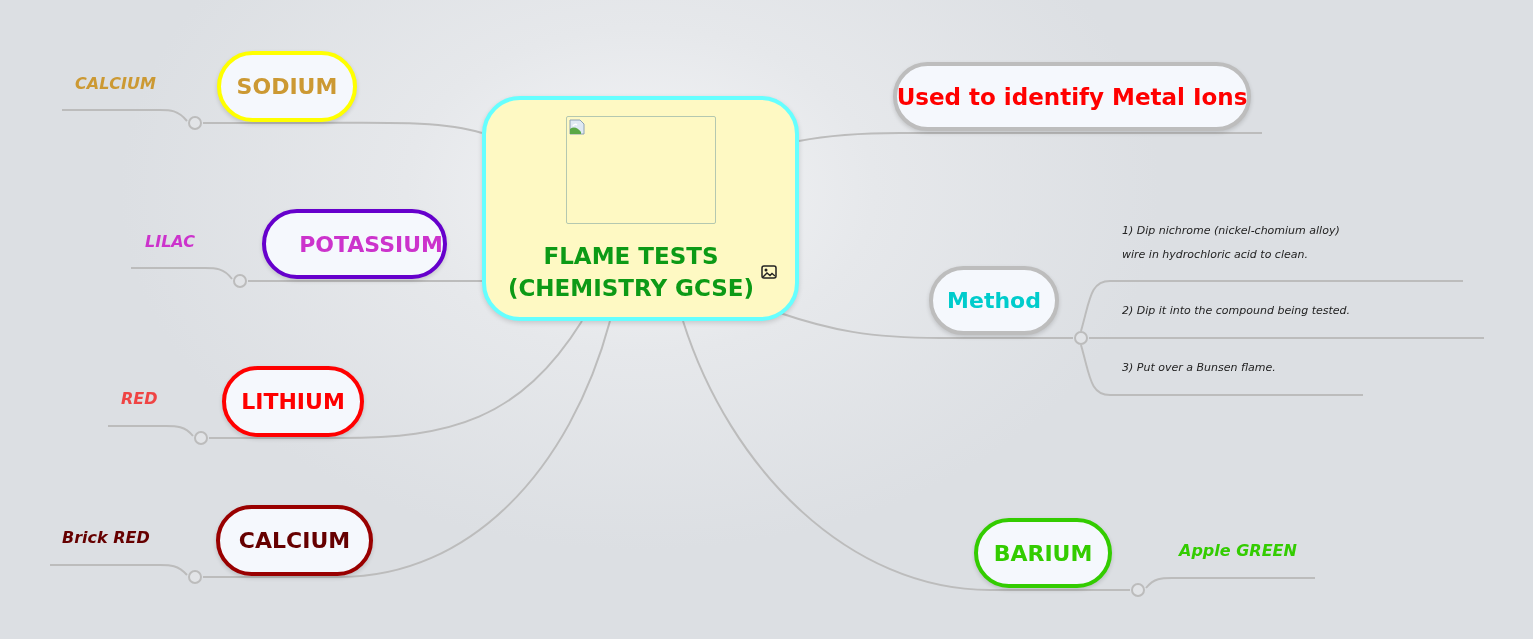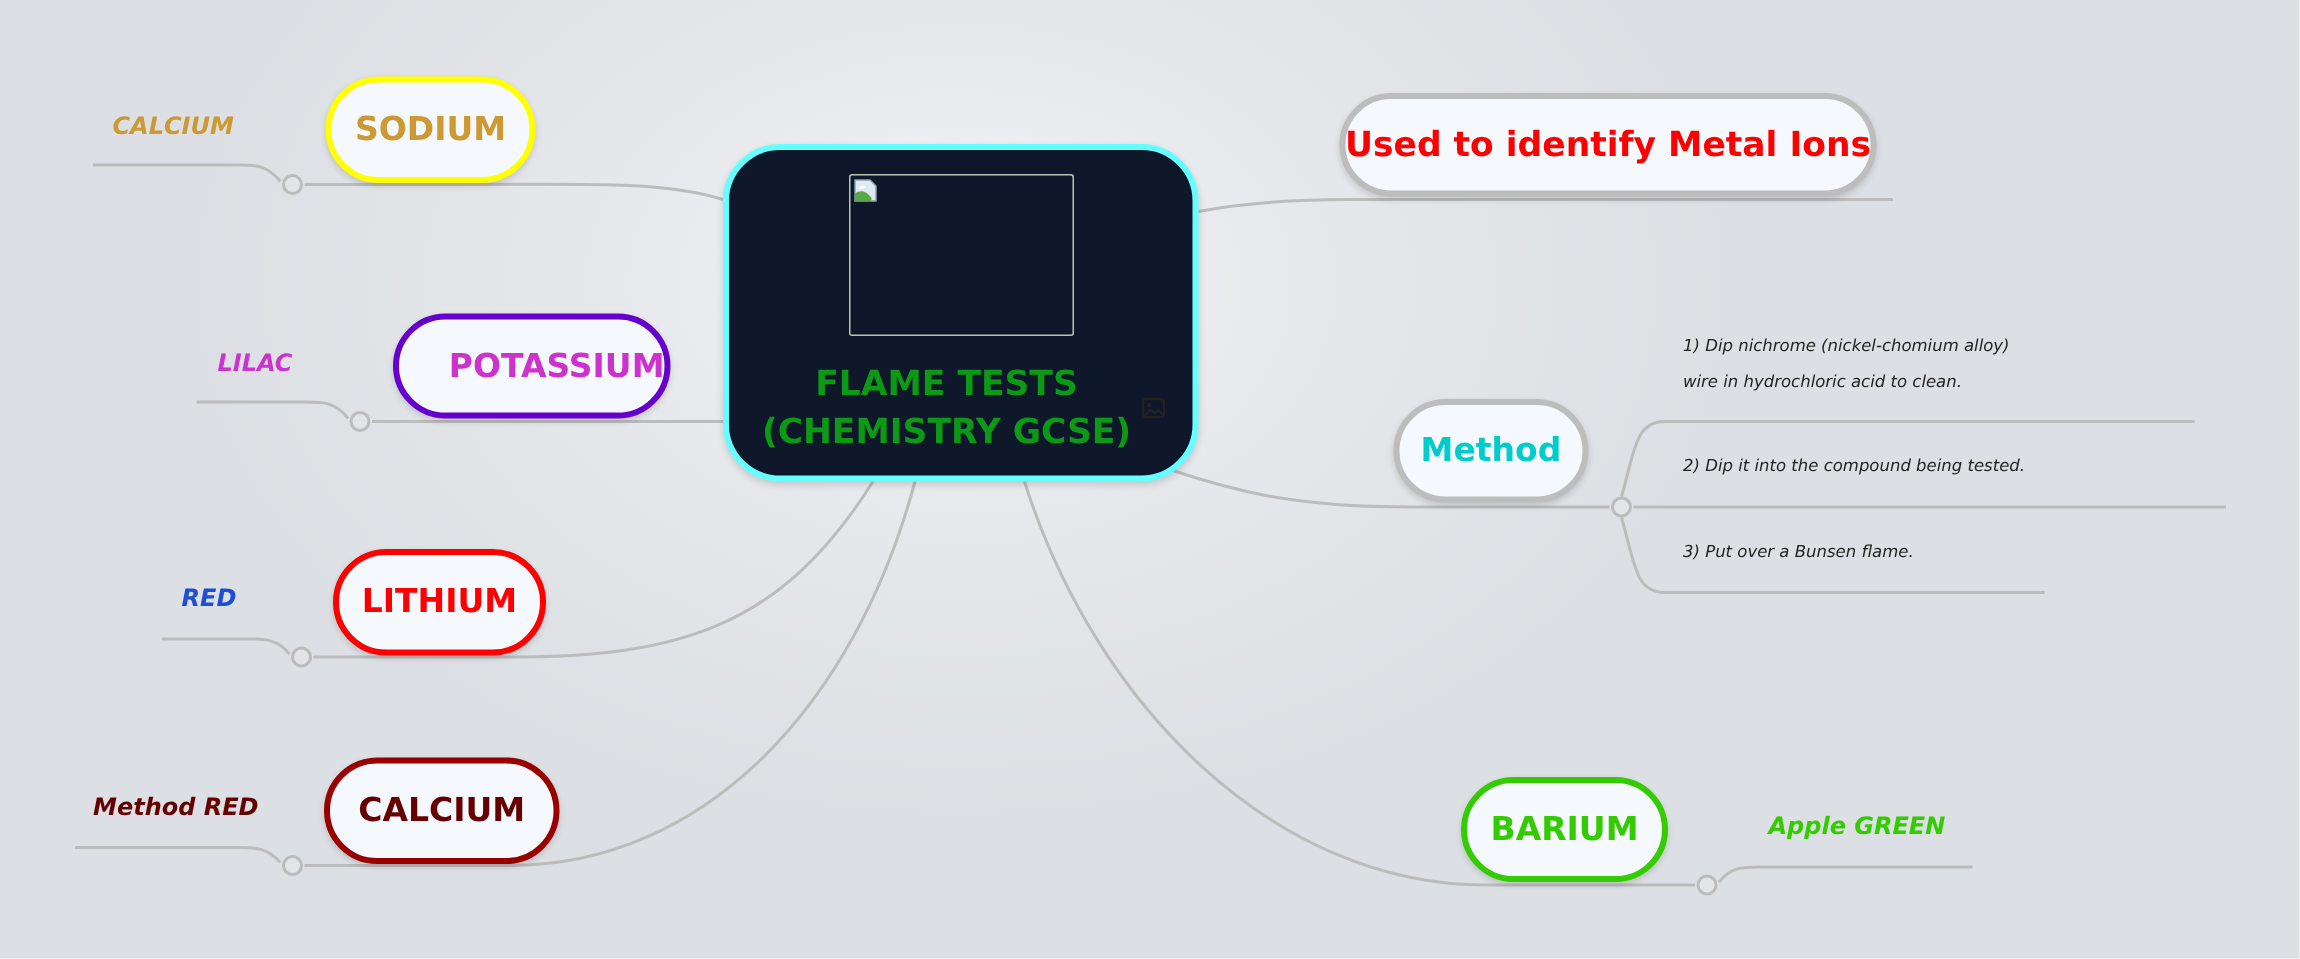--- a/index.html
+++ b/index.html
@@ -16,21 +16,21 @@
     font-weight: bold; font-size: 22px; white-space: nowrap;
   }
   .label {
     position: absolute; font-style: italic; font-weight: bold; font-size: 16px; white-space: nowrap;
   }
   .step {
     position: absolute; font-style: italic; font-size: 11px; color: #222; line-height: 24px; white-space: nowrap;
   }
   .root {
     position: absolute; left: 482px; top: 96px; width: 317px; height: 225px; box-sizing: border-box;
-    background: #0f172a; border: 4px solid #66ffff; border-radius: 38px;
+    background: #fef9c3; border: 4px solid #66ffff; border-radius: 38px;
     box-shadow: 0 2px 5px rgba(0,0,0,0.15);
   }
   .root .img-frame {
     position: absolute; left: 80px; top: 16px; width: 150px; height: 108px; box-sizing: border-box;
     border: 1px solid #b4c8b0; border-radius: 2px;
   }
   .root .broken-img { position: absolute; left: 2px; top: 2px; width: 16px; height: 16px; }
   .root .title {
     position: absolute; left: 0; width: 290px; top: 140px; text-align: center;
     font-weight: bold; font-size: 23px; line-height: 32px; color: #0c9a16;
@@ -100,26 +100,26 @@
 <div class="label" style="left:75px;top:74px;color:#cc9933;">CALCIUM</div>
 
 <div class="node" style="left:262px;top:209px;width:185px;height:70px;border-color:#6600cc;color:#cc33cc;justify-content:flex-end;">
   <span>POTASSIUM</span>
 </div>
 <div class="label" style="left:145px;top:232px;color:#cc33cc;">LILAC</div>
 
 <div class="node" style="left:222px;top:366px;width:142px;height:71px;border-color:#ff0000;color:#ff0000;">
   <span>LITHIUM</span>
 </div>
-<div class="label" style="left:121px;top:389px;color:#1d4ed8;">RED</div>
+<div class="label" style="left:121px;top:389px;color:#ef4444;">RED</div>
 
 <div class="node" style="left:216px;top:505px;width:157px;height:71px;border-color:#990000;color:#660000;text-align:center;">
   <span>CALCIUM</span>
 </div>
-<div class="label" style="left:62px;top:528px;color:#660000;">Method RED</div>
+<div class="label" style="left:62px;top:528px;color:#660000;">Brick RED</div>
 
 <div class="node" style="left:974px;top:518px;width:138px;height:70px;border-color:#33cc00;color:#33cc00;">
   <span>BARIUM</span>
 </div>
 <div class="label" style="left:1179px;top:541px;color:#33cc00;">Apple GREEN</div>
 
 <div class="node" style="left:893px;top:62px;width:358px;height:69px;border-color:#bdbdbd;color:#ff0000;font-size:23px;">
   <span>Used to identify Metal Ions</span>
 </div>
 

